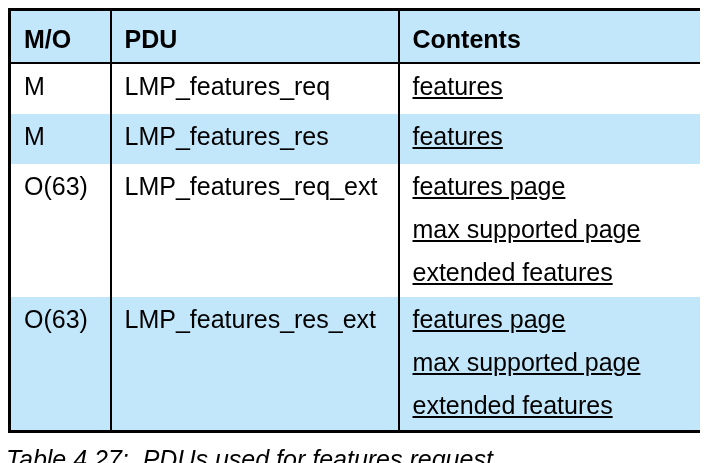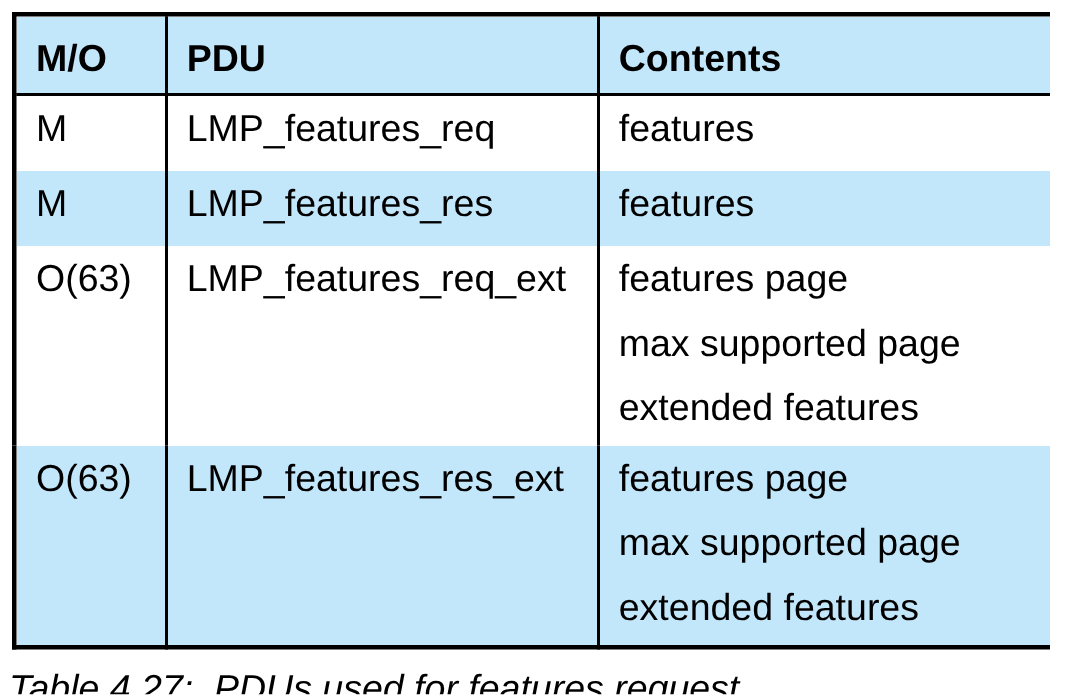--- a/index.html
+++ b/index.html
@@ -53,21 +53,21 @@
     border-bottom: 2px solid var(--border, #000000);
   }
   
   .pdu-table tbody td { border-top: none; border-bottom: none; }
   tr.row-shaded td { background: var(--row-highlight, #c3e7fa); }
   tr.h-single-1 td { height: 51px; }
   tr.h-single-2 td { height: 50px; }
   tr.h-triple-1 td { height: 131px; }
   tr.h-triple-2 td { height: 126px; }
 
-  .content-line { margin: 0 0 7px 0; }
+  .content-line { margin: 0 0 7px 0; text-decoration: underline; }
 
   .caption {
     margin-top: 8px;
     margin-left: -2px;
     font-size: 25px;
     line-height: 36px;
     font-style: italic;
     white-space: pre-wrap;
   }
 </style>

